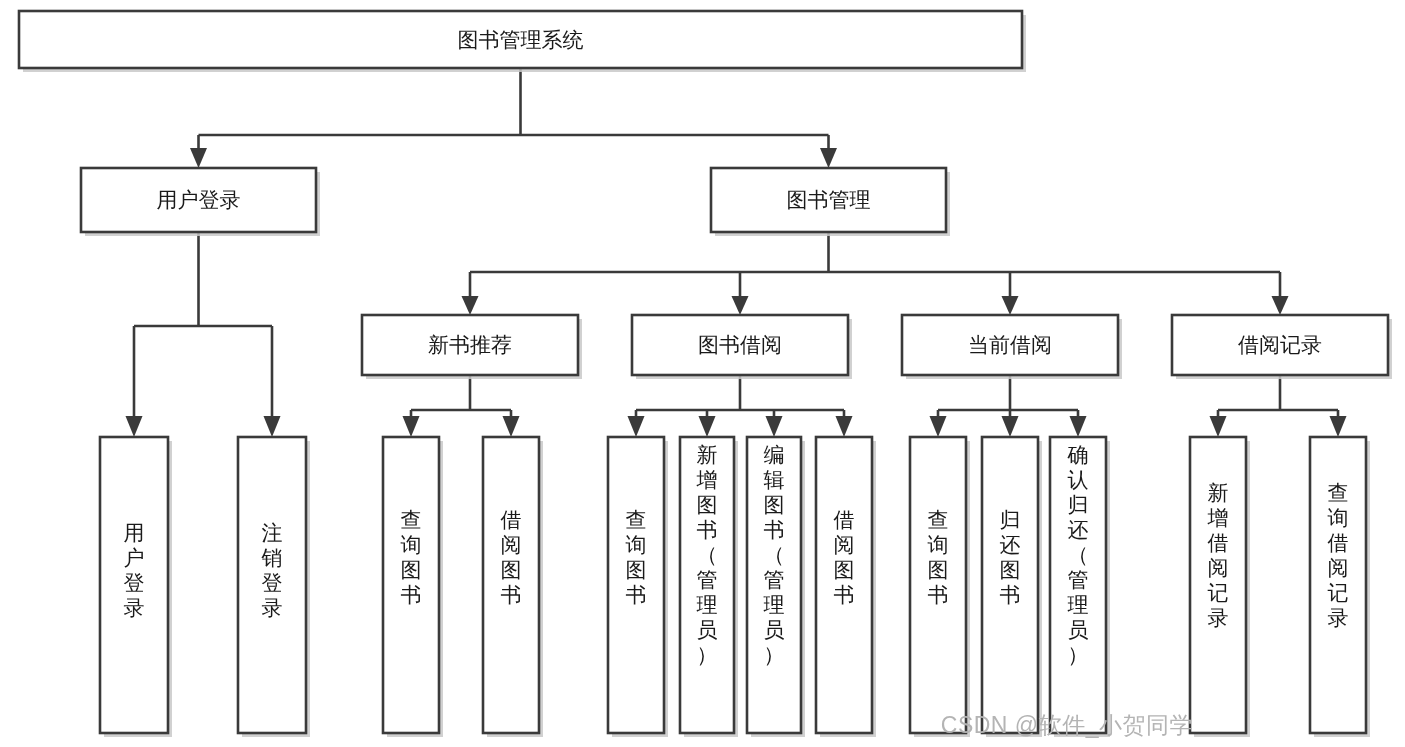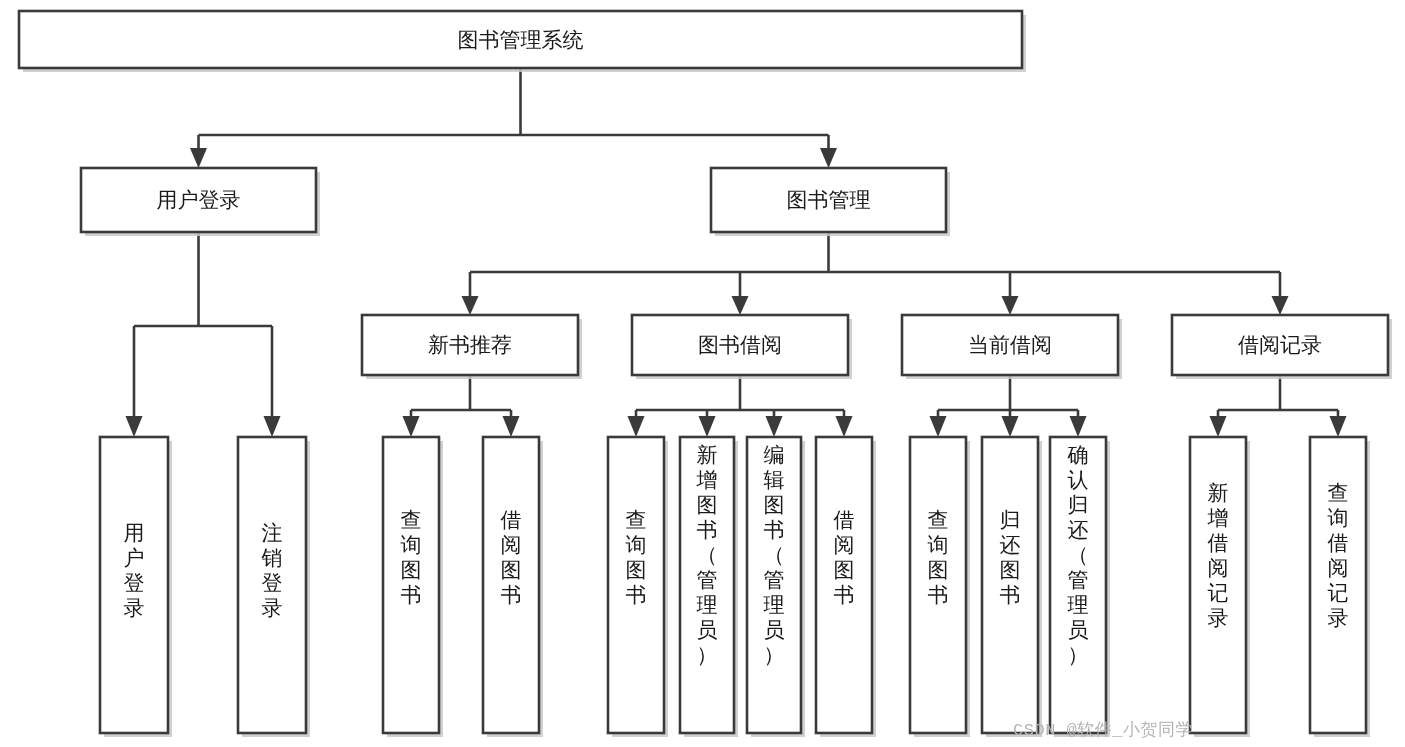--- a/index.html
+++ b/index.html
@@ -55,22 +55,22 @@
   .node-label-v {
     font-family: "Liberation Sans", "DejaVu Sans", sans-serif;
     font-size: 21px;
     fill: #1a1a1a;
     text-anchor: middle;
   }
   .watermark {
     position: absolute;
     right: 8px;
     bottom: 6px;
-    font-family: Liberation Mono, monospace;
-    font-size: 17px;
+    font-family: Liberation Sans, sans-serif;
+    font-size: 23px;
     color: #b4b4b4;
     letter-spacing: 0.5px;
     white-space: nowrap;
     user-select: none;
   }
 </style>
 </head>
 <body>
 
 <div id="diagram-root">

